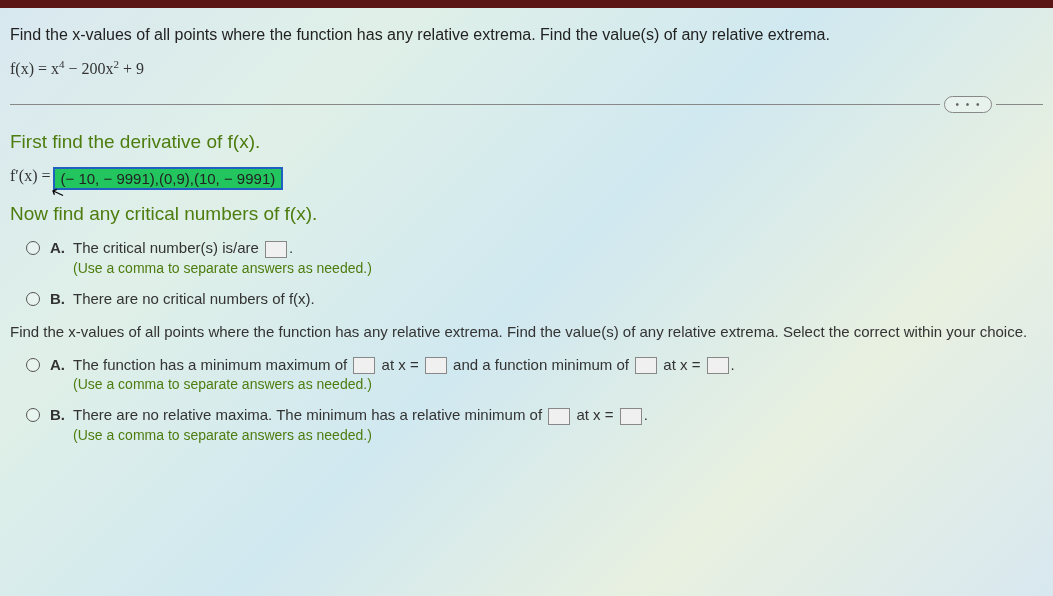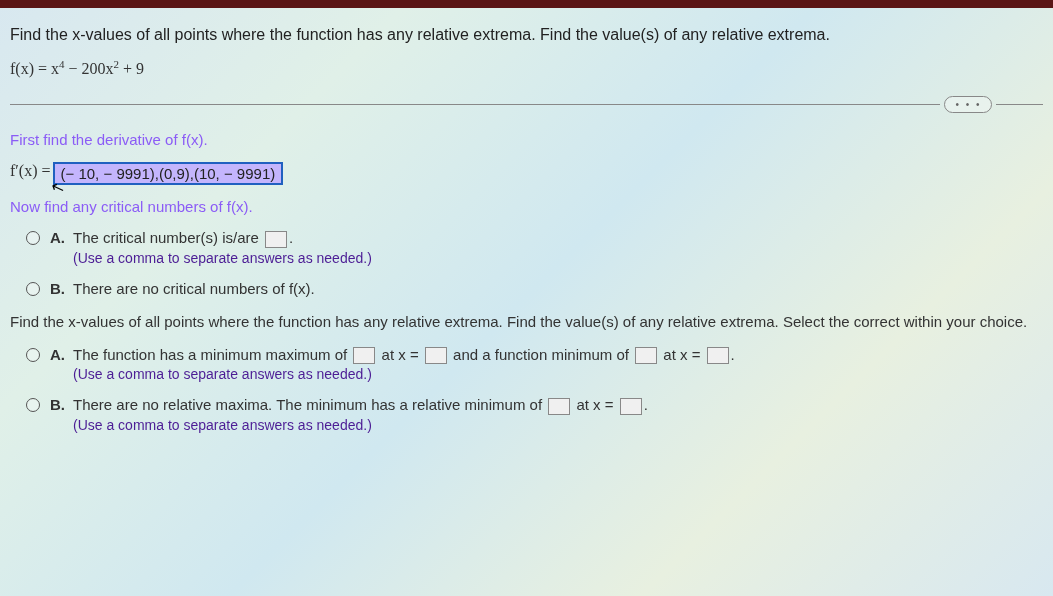--- a/index.html
+++ b/index.html
@@ -45,34 +45,34 @@
     border-radius: 10px;
     padding: 2px 10px;
     font-size: 10px;
     letter-spacing: 2px;
     color: #666;
     background: rgba(255,255,255,0.3);
     margin: 0 4px;
     cursor: pointer;
   }
   .step {
-    font-size: 15px;
+    font-size: 19px;
     margin-bottom: 14px;
-    color: #8b5cf6;
+    color: #4d7c0f;
   }
   .deriv-row {
     font-size: 16px;
     margin-bottom: 8px;
     font-family: "Times New Roman", serif;
     display: flex;
     align-items: flex-start;
   }
   .answer-box {
     border: 2px solid #2060c0;
-    background: #c4b5fd;
+    background: #22c55e;
     padding: 1px 6px;
     font-family: Arial, sans-serif;
     font-size: 15px;
     color: #222;
     margin-left: 2px;
     display: inline-block;
     position: relative;
   }
   .cursor-arrow {
     position: absolute;
@@ -104,21 +104,21 @@
     background: rgba(255,255,255,0.3);
   }
   .opt-label {
     font-weight: bold;
     margin-right: 8px;
     flex-shrink: 0;
   }
   .opt-body { flex: 1; }
   .hint {
     font-size: 14px;
-    color: #4c1d95;
+    color: #4d7c0f;
     margin-top: 2px;
   }
   .small-input {
     display: inline-block;
     width: 22px;
     height: 17px;
     border: 1px solid #888;
     background: #f0f0f0;
     vertical-align: middle;
     margin: 0 2px;

